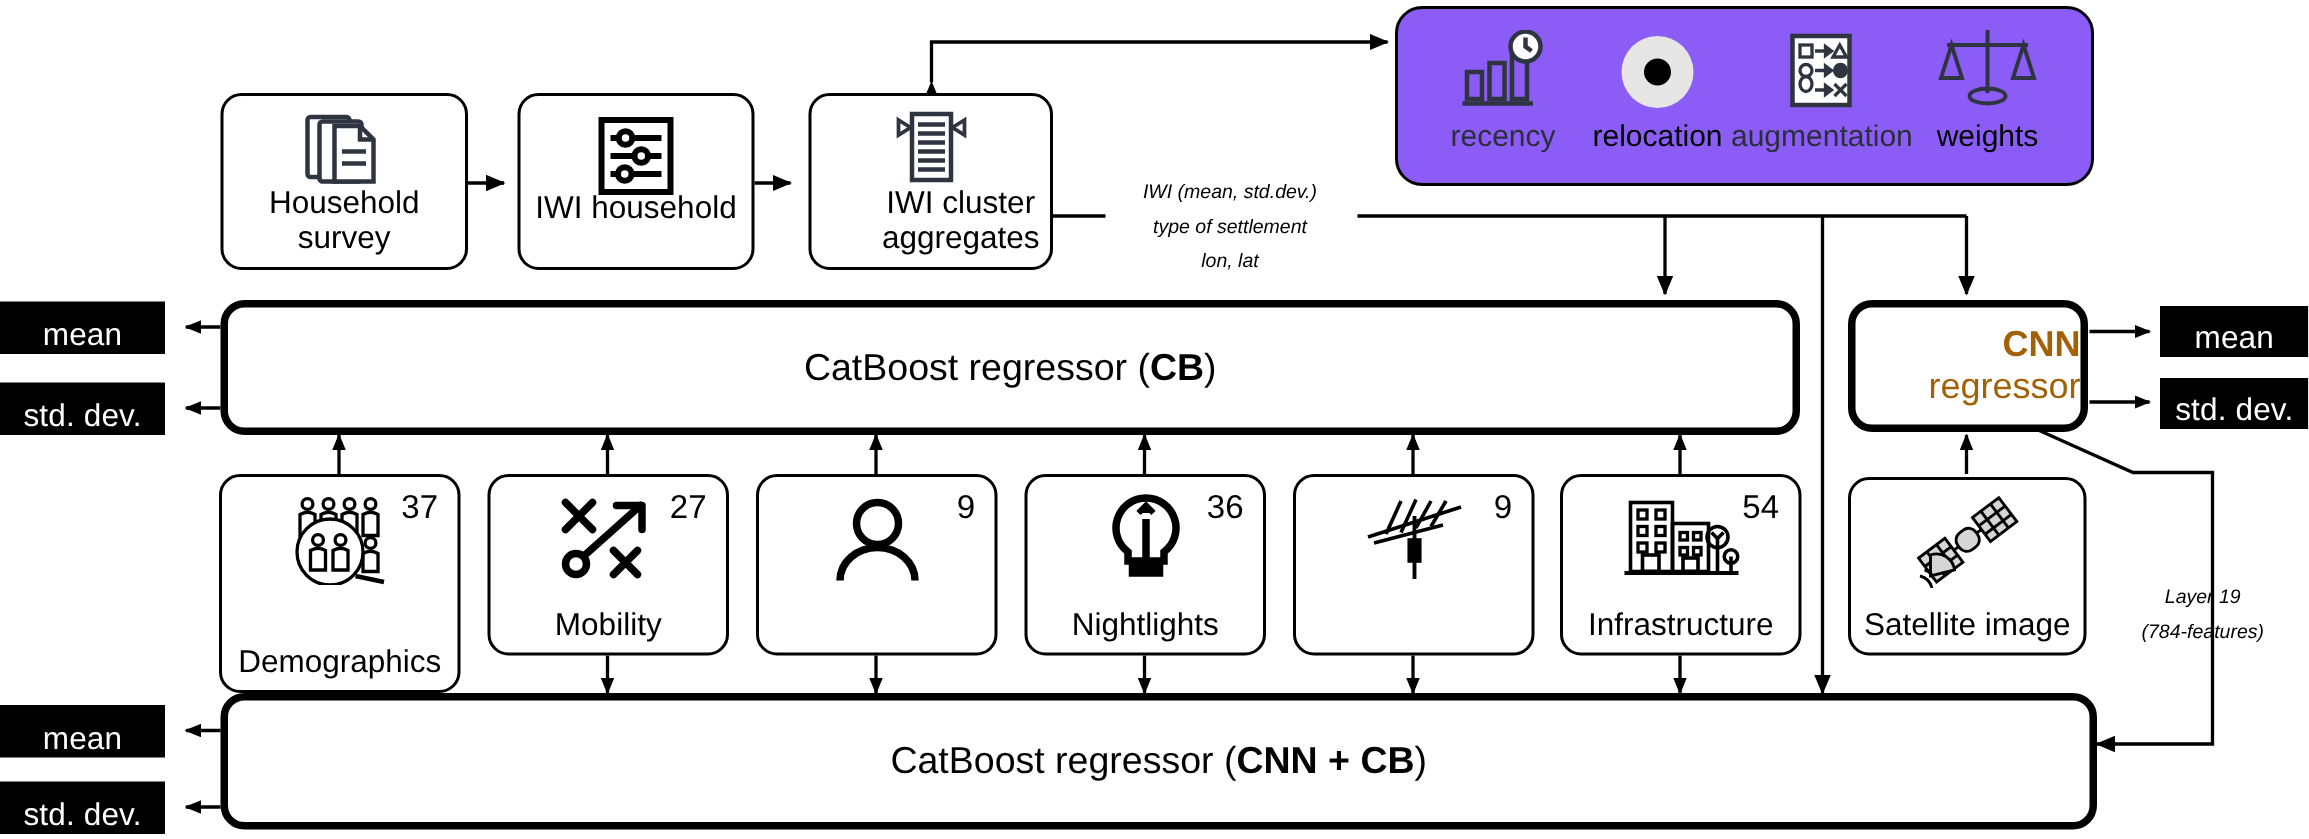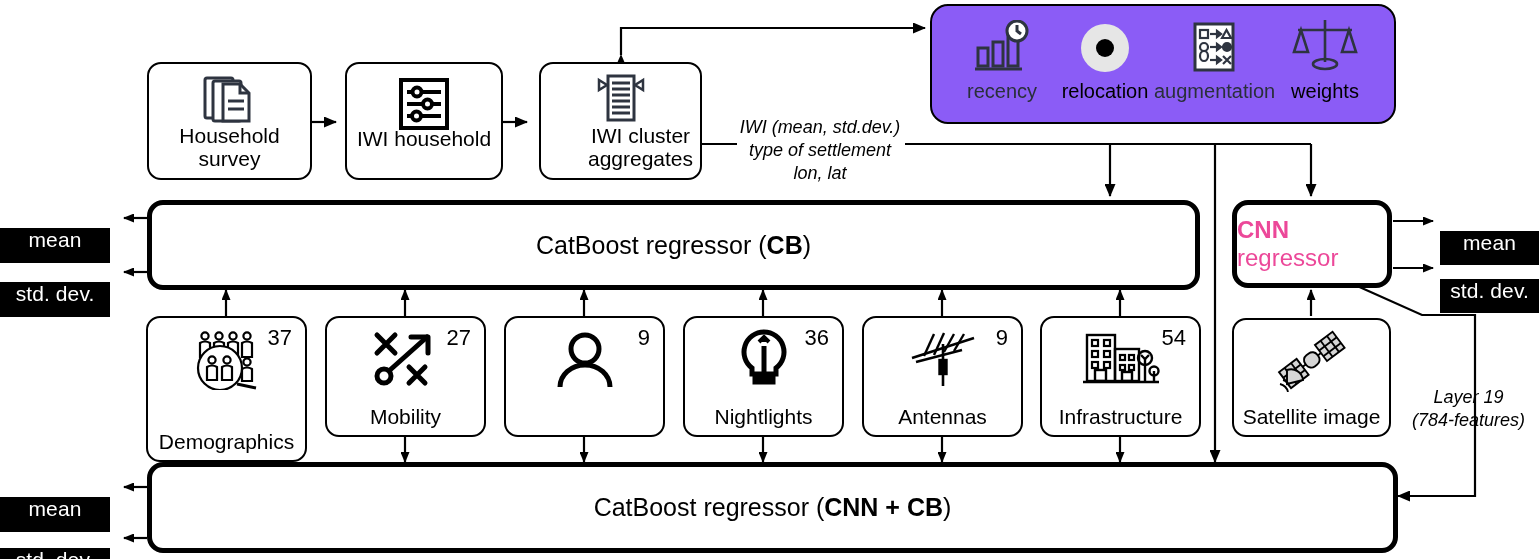--- a/index.html
+++ b/index.html
@@ -7,43 +7,43 @@
   #stage{position:relative;width:1539px;height:559px;background:#fff;overflow:hidden;}
   #wires{position:absolute;left:0;top:0;width:1539px;height:559px;pointer-events:none;}
 
   .node{position:absolute;box-sizing:border-box;background:#fff;}
 
   
   .thin{border:2px solid #000;border-radius:14px;}
   
   .heavy{border:5px solid #000;border-radius:16px;}
   
-  .chip{background:#000;color:#fff;display:flex;align-items:flex-start;justify-content:center;
-        font-size:21px;letter-spacing:.1px;margin-top:27px;}
+  .chip{background:#000;color:#fff;display:flex;align-items:flex-end;justify-content:center;
+        font-size:21px;letter-spacing:.1px;}
 
   .boxlabel{position:absolute;left:0;right:0;bottom:7px;text-align:center;
             font-size:21px;line-height:23px;color:#000;}
   .boxlabel.two{bottom:5px;}
   .icon{position:absolute;left:0;right:0;display:flex;align-items:center;justify-content:center;}
   .count{position:absolute;right:13px;top:9px;font-size:22px;line-height:22px;color:#000;}
 
   .bigtext{width:100%;height:100%;display:flex;align-items:center;justify-content:center;
            font-size:25px;color:#000;}
   .bigtext b{font-weight:bold;}
-  .cnntext{width:100%;height:100%;display:flex;flex-direction:column;align-items:flex-start;
-           justify-content:center;font-size:24px;line-height:28px;color:#ec4899;}
+  .cnntext{width:100%;height:100%;display:flex;flex-direction:column;align-items:flex-end;
+           justify-content:center;font-size:24px;line-height:28px;color:#a16207;}
   .cnntext .l1{font-weight:bold;}
 
   .attrbox{position:absolute;border:2px solid #000;border-radius:18px;background:#8b5cf6;}
   .attr{position:absolute;top:8px;width:120px;text-align:center;}
   .attr .ai{height:62px;display:flex;align-items:flex-end;justify-content:center;}
   .attr .al{margin-top:4px;font-size:20px;color:#2a2f3a;}
   .attr .al.dark{color:#000;}
 
-  .ital{position:absolute;font-style:italic;font-size:18px;line-height:23px;text-align:center;color:#000;}
+  .ital{position:absolute;font-style:italic;font-size:13px;line-height:23px;text-align:center;color:#000;}
 
   svg{display:block;}
 </style>
 </head>
 <body>
 
 <div id="stage">
 
   <svg id="wires" viewBox="0 0 1539 559">
     <defs>
@@ -350,21 +350,20 @@
           <line x1="20" y1="24" x2="30" y2="2"></line>
           <line x1="30" y1="21" x2="40" y2="-1" transform="translate(0,2)"></line>
           <line x1="40" y1="18" x2="50" y2="0" transform="translate(0,2)"></line>
           <line x1="50" y1="15" x2="60" y2="-2" transform="translate(0,4)"></line>
           <line x1="12" y1="30" x2="58" y2="18"></line>
           <line x1="39" y1="12" x2="39" y2="54" stroke-width="2.6"></line>
           <rect x="35.5" y="28" width="7" height="14" fill="#000"></rect>
         </g>
       </svg>
     </div>
-    <div class="boxlabel">Antennas</div>
   </div>
 
   <div class="node thin" style="left:1040px;top:316px;width:161px;height:121px;">
     <div class="count">54</div>
     <div class="icon" style="top:12px;height:60px;">
       <svg width="80" height="58" viewBox="0 0 80 58">
         <g stroke="#000" stroke-width="2.4" fill="none">
           <rect x="6" y="4" width="28" height="46"></rect>
           <rect x="34" y="18" width="24" height="32"></rect>
           <g stroke-width="2.2">

